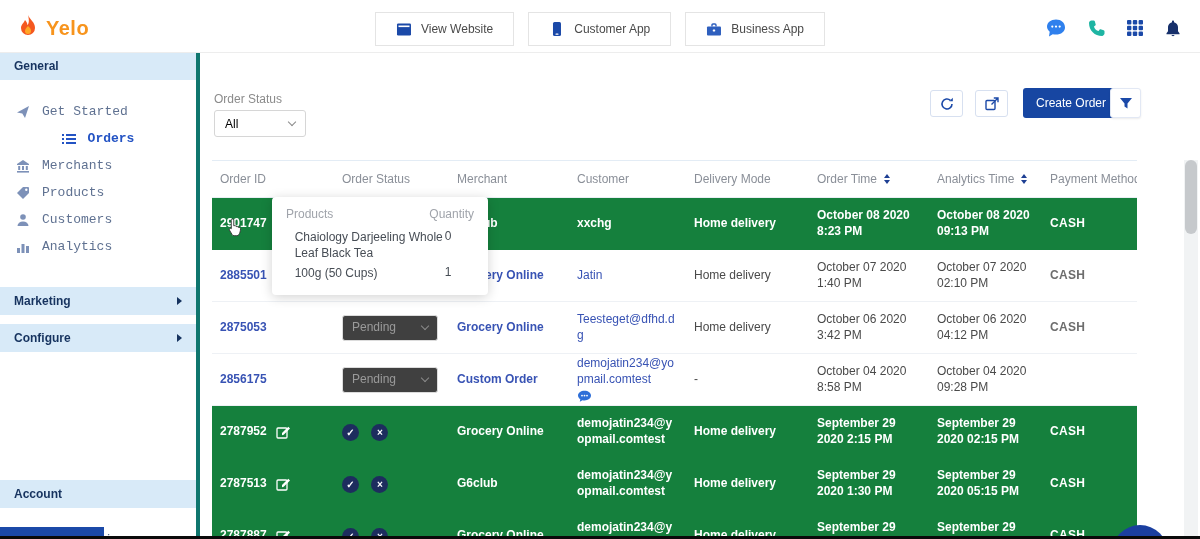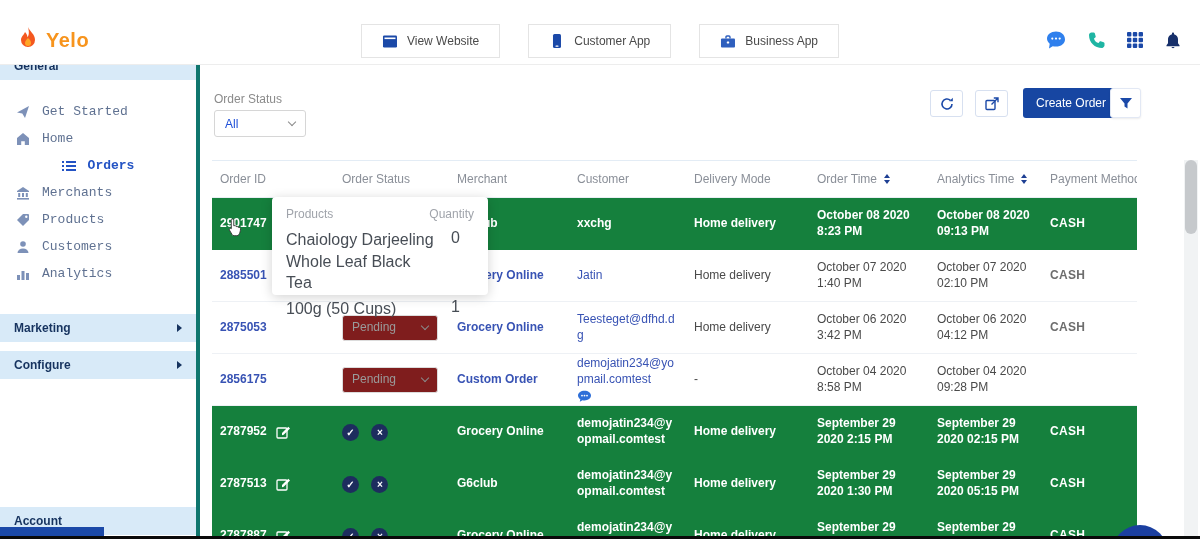--- a/index.html
+++ b/index.html
@@ -1,24 +1,24 @@
 <!DOCTYPE html>
 <html><head>
 <meta charset="utf-8">
 <style>
   * { margin:0; padding:0; box-sizing:border-box; }
   html,body { width:1200px; height:539px; overflow:hidden; background:#fff;
               font-family:"Liberation Sans", sans-serif; position:relative; }
 
   
-  .topbar { position:absolute; top:17px; left:0; width:1200px; height:48px; background:#fff;
+  .topbar { position:absolute; top:5px; left:0; width:1200px; height:48px; background:#fff;
             border-bottom:1px solid #ededed; z-index:40; }
   .logo { position:absolute; left:16px; top:9px; display:flex; align-items:center; gap:6px; }
   .logo-text { font-size:20px; font-weight:bold; color:#f7941d; letter-spacing:.5px; }
-  .topnav { position:absolute; left:50%; top:7px; transform:translateX(-50%); display:flex; gap:28px; }
+  .topnav { position:absolute; left:50%; top:7px; transform:translateX(-50%); display:flex; gap:14px; }
   .top-btn { display:flex; align-items:center; gap:9px; background:#fff; border:1px solid #e4e4e4;
              padding:8px 20px; font-size:12px; color:#4a4a4a; cursor:pointer; }
   .top-icons { position:absolute; right:18px; top:13px; display:flex; gap:20px; align-items:center; }
 
   
   .sidebar { position:absolute; top:48px; left:0; width:200px; height:491px; background:#fff;
              border-right:4px solid #0f766e; padding-top:4px; z-index:30; }
   .side-header { background:#d8eaf8; color:#16335f; font-weight:bold; font-size:12px;
                  padding:7px 14px; display:flex; justify-content:space-between; align-items:center; }
   .side-header.gap { margin-top:9px; }
@@ -30,21 +30,21 @@
   .tri-right { width:0; height:0; border-top:4px solid transparent; border-bottom:4px solid transparent;
                border-left:5px solid #16335f; }
   .side-spacer { height:128px; }
   .side-partial { position:absolute; bottom:2px; left:0; width:104px; height:10px; background:#1b49a8; }
 
   
   .main { position:absolute; left:182px; top:48px; width:1000px; height:491px; background:#fff; }
   .filter-label { position:absolute; left:32px; top:44px; font-size:12px; color:#8b8b8b; }
   .status-select { position:absolute; left:32px; top:62px; width:92px; height:27px;
                    border:1px solid #d6d6d6; border-radius:3px; display:flex; align-items:center;
-                   justify-content:space-between; padding:0 10px; font-size:12px; color:#1d4ed8; cursor:pointer; }
+                   justify-content:space-between; padding:0 10px; font-size:12px; color:#000000; cursor:pointer; }
   .chev { width:6px; height:6px; border-right:1.5px solid #8a8a8a; border-bottom:1.5px solid #8a8a8a;
           transform:rotate(45deg); margin-top:-3px; }
   .sq-btn { position:absolute; top:42px; width:33px; height:27px; border:1px solid #d7e0f0;
             border-radius:3px; background:#fff; display:flex; align-items:center; justify-content:center; cursor:pointer; }
   .btn-refresh { left:748px; } .btn-export { left:793px; }
   .btn-create { position:absolute; left:841px; top:40px; height:30px; padding:0 13px; background:#1746a2;
                 color:#fff; font-size:12px; border:none; border-radius:3px; cursor:pointer; }
   .btn-filter { position:absolute; left:928px; top:40px; width:31px; height:30px; background:#fff;
                 border:1px solid #e2e8f4; border-radius:3px; display:flex; align-items:center;
                 justify-content:center; box-shadow:0 1px 2px rgba(0,0,0,.08); cursor:pointer; }
@@ -64,33 +64,33 @@
   .td { padding:0 8px; line-height:1.3; word-break:break-word; }
   .td.email { word-break:break-all; }
   .id-link { color:#3853b4; font-weight:600; text-decoration:none; cursor:pointer; }
   .red .id-link { color:#fff; font-weight:bold; }
   .merchant { color:#3853b4; font-weight:600; }
   .red .merchant, .red .cust { color:#fff; }
   .cust { color:#3853b4; }
   .pay { color:#6d6d6d; font-weight:600; letter-spacing:.3px; }
   .red .pay { color:#fff; }
   .id-cell { display:flex; align-items:center; gap:9px; }
-  .pending-select { width:96px; height:26px; border:1px solid #dcdcdc; border-radius:3px; background:#7f1d1d;
+  .pending-select { width:96px; height:26px; border:1px solid #dcdcdc; border-radius:3px; background:#404040;
                     display:flex; align-items:center; justify-content:space-between; padding:0 9px;
                     font-size:12px; color:#9a9a9a; font-weight:normal; cursor:pointer; }
   .circle-btn { width:17px; height:17px; border-radius:50%; background:#1d2d5e; color:#fff;
                 display:inline-flex; align-items:center; justify-content:center; font-size:10px;
                 margin-right:9px; cursor:pointer; }
   .cust-stack { display:flex; flex-direction:column; gap:2px; align-items:flex-start; }
 
   
   .popover { position:absolute; left:90px; top:149px; width:216px; height:98px; background:#fff;
              border-radius:4px; box-shadow:0 2px 12px rgba(0,0,0,.18); z-index:20; padding:10px 14px; }
   .pop-head { display:flex; justify-content:space-between; font-size:12px; color:#a0a4ab; margin-bottom:8px; }
-  .pop-row { display:flex; justify-content:space-between; font-size:16px; color:#474d55; margin-bottom:4px; }
+  .pop-row { display:flex; justify-content:center; font-size:12px; color:#474d55; margin-bottom:4px; }
   .pop-row .nm { width:150px; line-height:1.35; }
   .pop-row .qt { padding-right:14px; }
 
   
   .cursor { position:absolute; left:44px; top:170px; z-index:35; }
   .scrollbar { position:absolute; right:2px; top:160px; bottom:0; width:14px; background:#f1f3f4; z-index:45; }
   .scroll-thumb { position:absolute; top:0; left:1px; width:12px; height:74px; background:#c6c9cc; border-radius:6px; }
   .chat-widget { position:absolute; right:32px; bottom:-42px; width:56px; height:56px; border-radius:50%;
                  background:#1b3fa0; z-index:60; cursor:pointer; }
   .screen-edge { position:absolute; left:0; right:0; bottom:0; height:3px; background:#0a0a0a; z-index:70; }
@@ -167,28 +167,20 @@
     <span>General</span>
   </div>
   <div class="side-items">
     <div class="side-item">
       <span class="ic">
         <svg width="14" height="14" viewBox="0 0 14 14">
             <path d="M1 7.5 L13 1 L9 13 L6.3 8.6 Z" fill="#7d91b8"></path>
           </svg>
         </span>
       <span>Get Started</span>
-    </div>
-    <div class="side-item">
-      <span class="ic">
-        <svg width="14" height="14" viewBox="0 0 14 14">
-            <path d="M7 1 L13 6 V13 H8.8 V9.2 H5.2 V13 H1 V6 Z" fill="#7d91b8"></path>
-          </svg>
-        </span>
-      <span>Home</span>
     </div>
     <div class="side-item active">
       <span class="ic">
         <svg width="14" height="14" viewBox="0 0 14 14">
             <g fill="#2353c4">
           <rect x="0" y="2" width="2" height="2"></rect>
               <rect x="4" y="2" width="10" height="2"></rect>
           <rect x="0" y="6" width="2" height="2"></rect>
               <rect x="4" y="6" width="10" height="2"></rect>
           <rect x="0" y="10" width="2" height="2"></rect>

